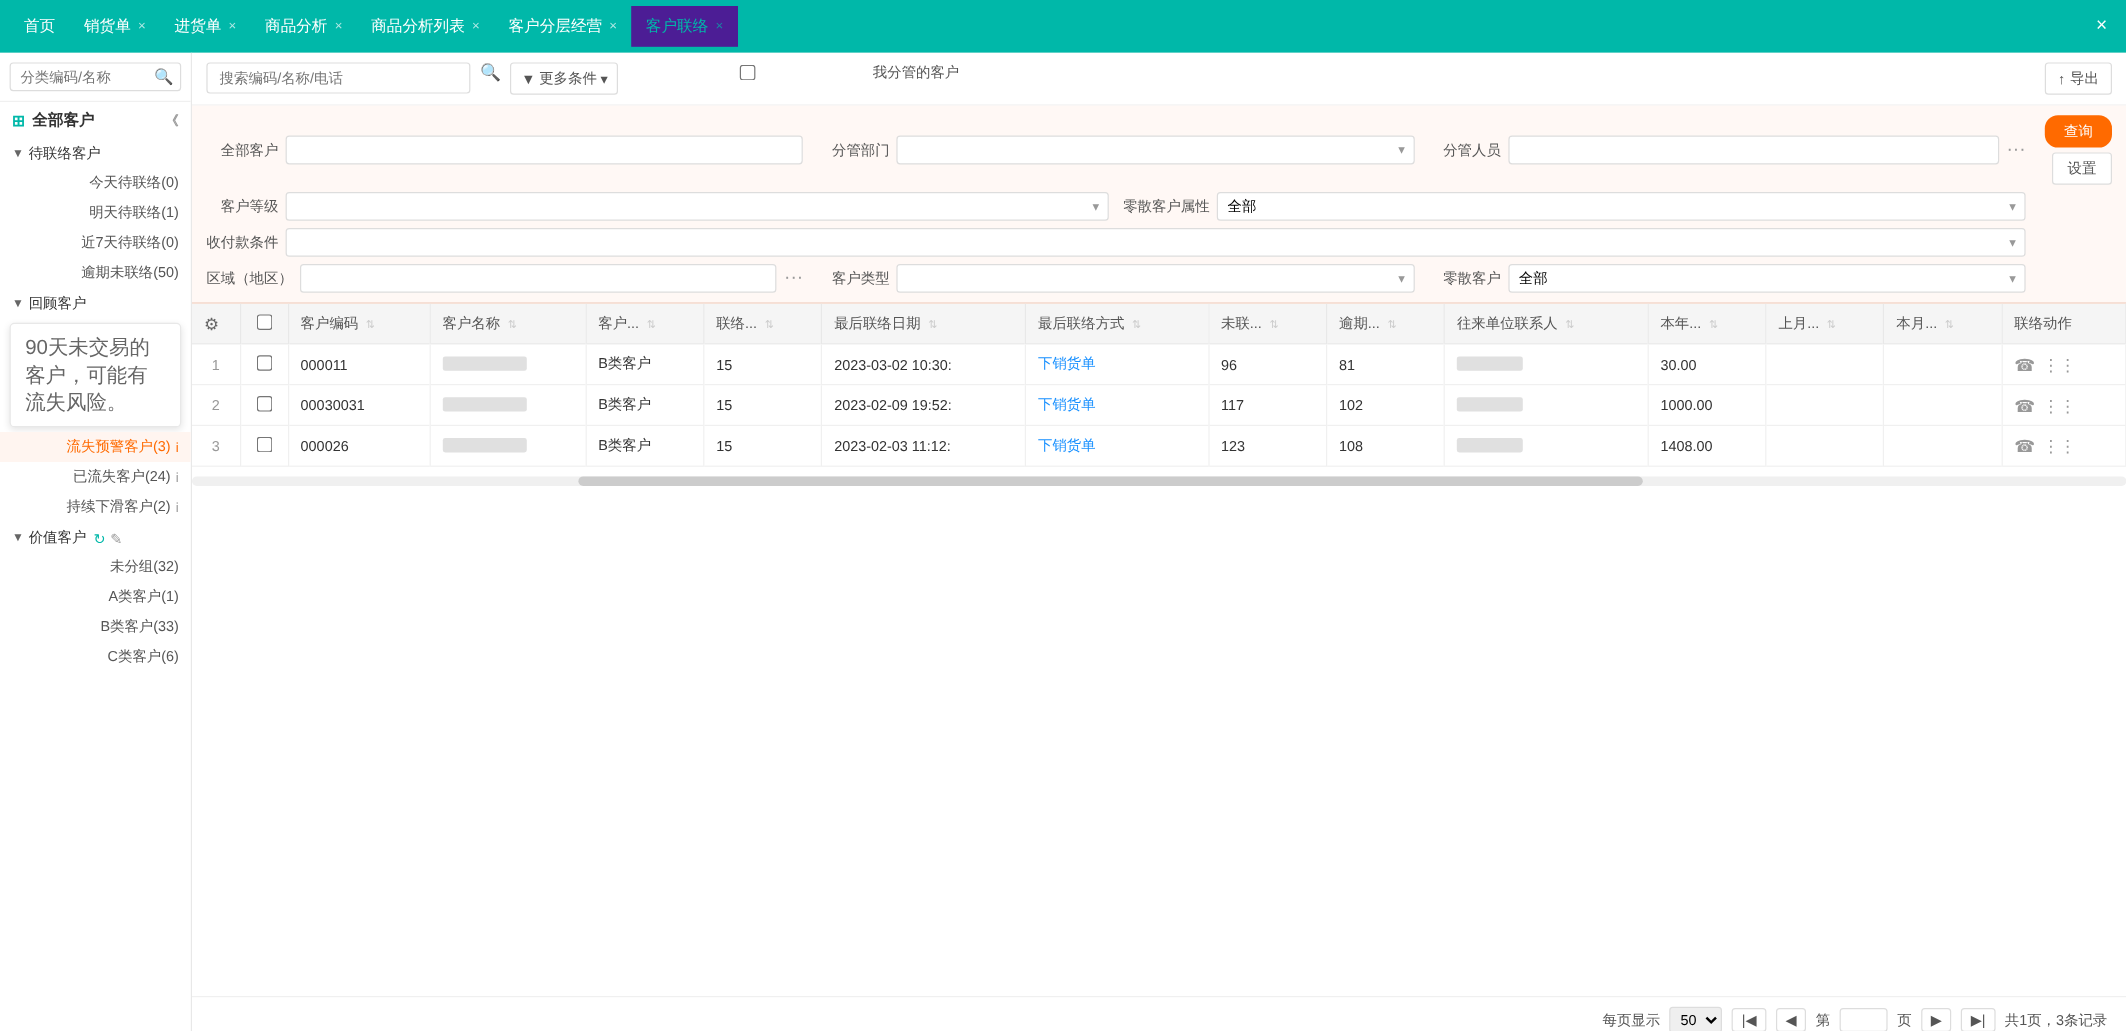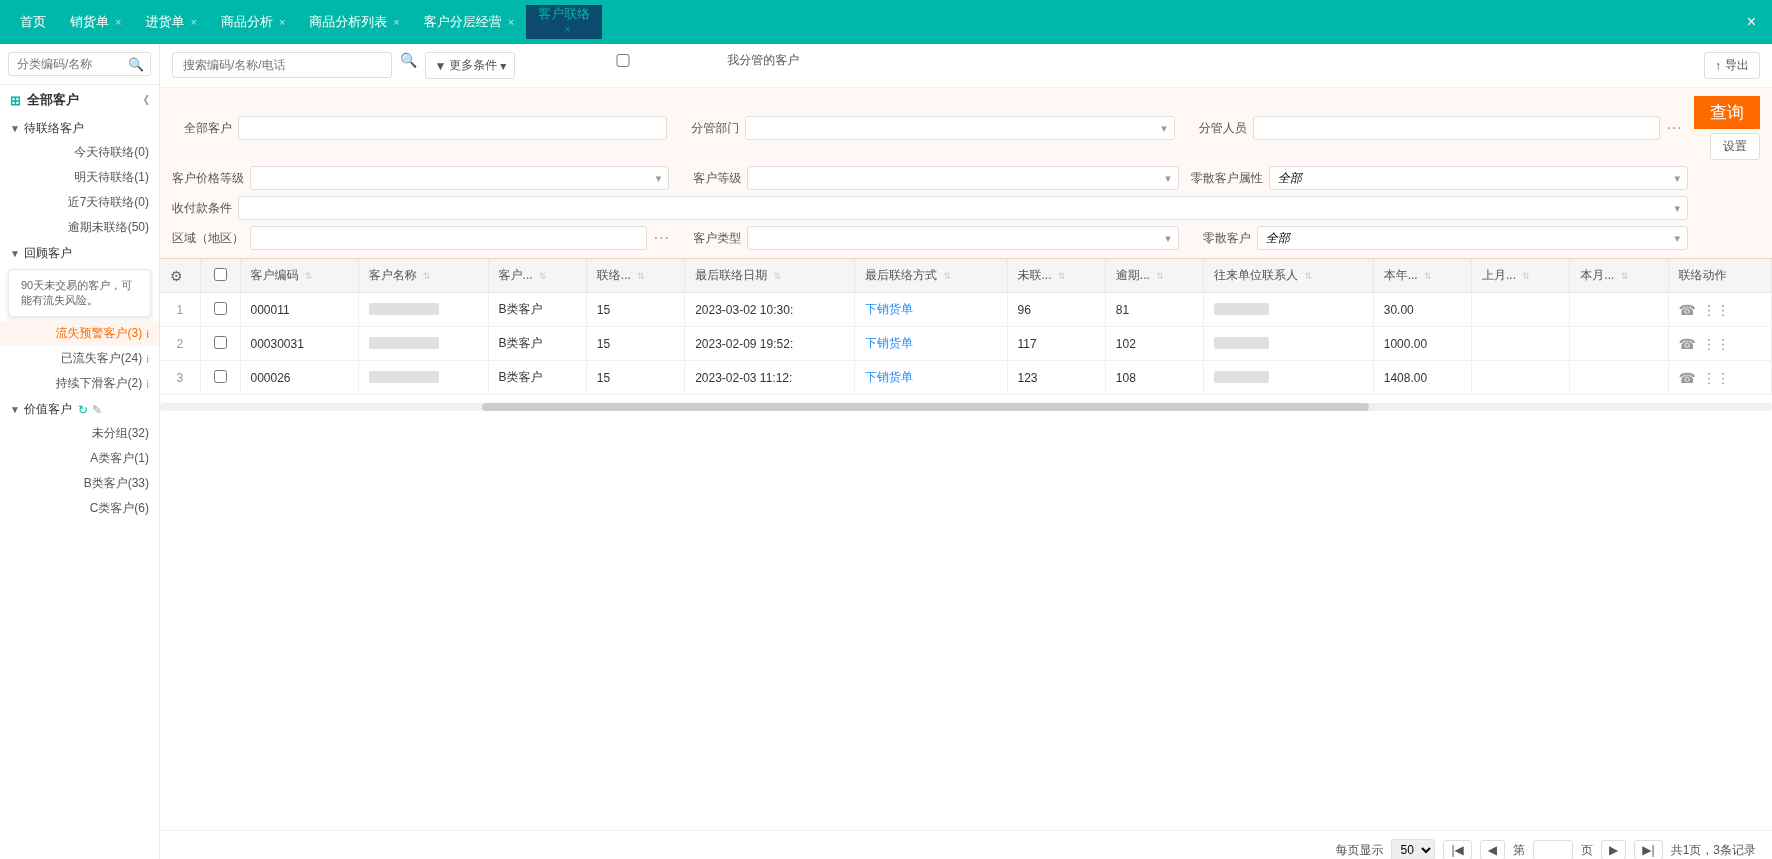--- a/index.html
+++ b/index.html
@@ -16,21 +16,21 @@
     }
     .top-nav .nav-item {
       padding: 0 12px;
       height: 34px;
       display: flex;
       align-items: center;
       cursor: pointer;
       font-size: 13px;
       white-space: nowrap;
     }
-    .top-nav .nav-item.active { background: #0c4a6e; color: #00b8a9; flex-direction: column; }
+    .top-nav .nav-item.active { background: #4c1d95; color: #00b8a9; }
     .top-nav .nav-item .close-x {
       margin-left: 6px;
       font-size: 11px;
       opacity: 0.7;
     }
     .top-nav .spacer { flex: 1; }
     .top-nav .close-btn {
       font-size: 16px;
       cursor: pointer;
       padding: 0 8px;
@@ -115,21 +115,21 @@
       justify-content: flex-end;
     }
     .sidebar-item.active { color: #ff6a00; background: #fff5f0; }
 
     .tooltip-box {
       background: #fff;
       border: 1px solid #e8e8e8;
       border-radius: 4px;
       padding: 8px 12px;
       margin: 4px 8px;
-      font-size: 11px;
+      font-size: 17px;
       color: #666;
       box-shadow: 0 2px 6px rgba(0,0,0,0.1);
     }
 
     
     .content-area {
       flex: 1;
       display: flex;
       flex-direction: column;
       overflow: hidden;
@@ -246,37 +246,36 @@
       right: 8px;
       top: 50%;
       transform: translateY(-50%);
       color: #999;
       pointer-events: none;
       font-size: 11px;
     }
     .filter-field .select-wrapper select {
       width: 100%;
       padding-right: 22px;
-      font-style: italic;
     }
     .filter-actions {
       display: flex;
       flex-direction: column;
       gap: 4px;
       align-items: flex-end;
       min-width: 60px;
     }
     .btn-query {
       background: #ff6a00;
       color: #fff;
       border: none;
-      border-radius: 0;
+      border-radius: 11px;
       padding: 5px 16px;
       cursor: pointer;
-      font-size: 17px;
+      font-size: 12px;
     }
     .btn-settings {
       background: #fff;
       color: #555;
       border: 1px solid #ddd;
       border-radius: 3px;
       padding: 4px 12px;
       cursor: pointer;
       font-size: 12px;
     }
@@ -560,26 +559,20 @@
           <span class="more-btn">···</span>
         </div>
         <div class="filter-actions">
           <button class="btn-query">查询</button>
           <button class="btn-settings">设置</button>
         </div>
       </div>
 
       <div class="adv-filter-row">
         <div class="filter-field">
-          <label>客户价格等级</label>
-          <div class="select-wrapper">
-            <select><option></option></select>
-          </div>
-        </div>
-        <div class="filter-field">
           <label>客户等级</label>
           <div class="select-wrapper">
             <select><option></option></select>
           </div>
         </div>
         <div class="filter-field">
           <label>零散客户属性</label>
           <div class="select-wrapper" style="flex:1;">
             <select>
               <option>全部</option>

